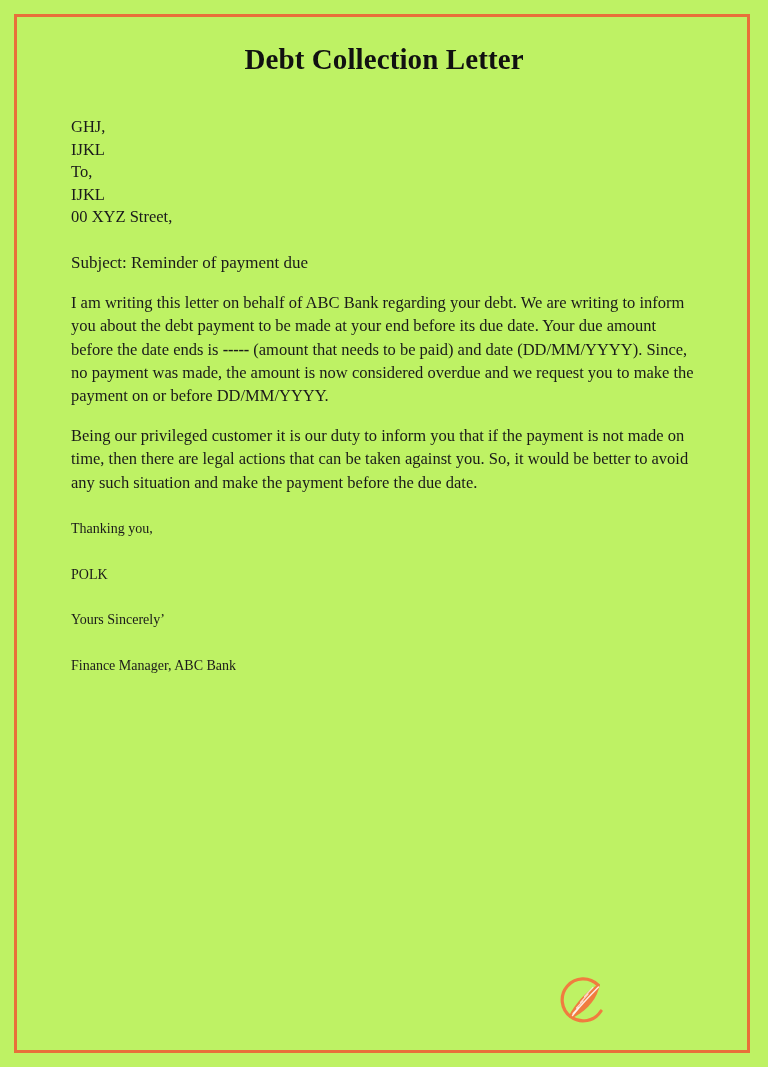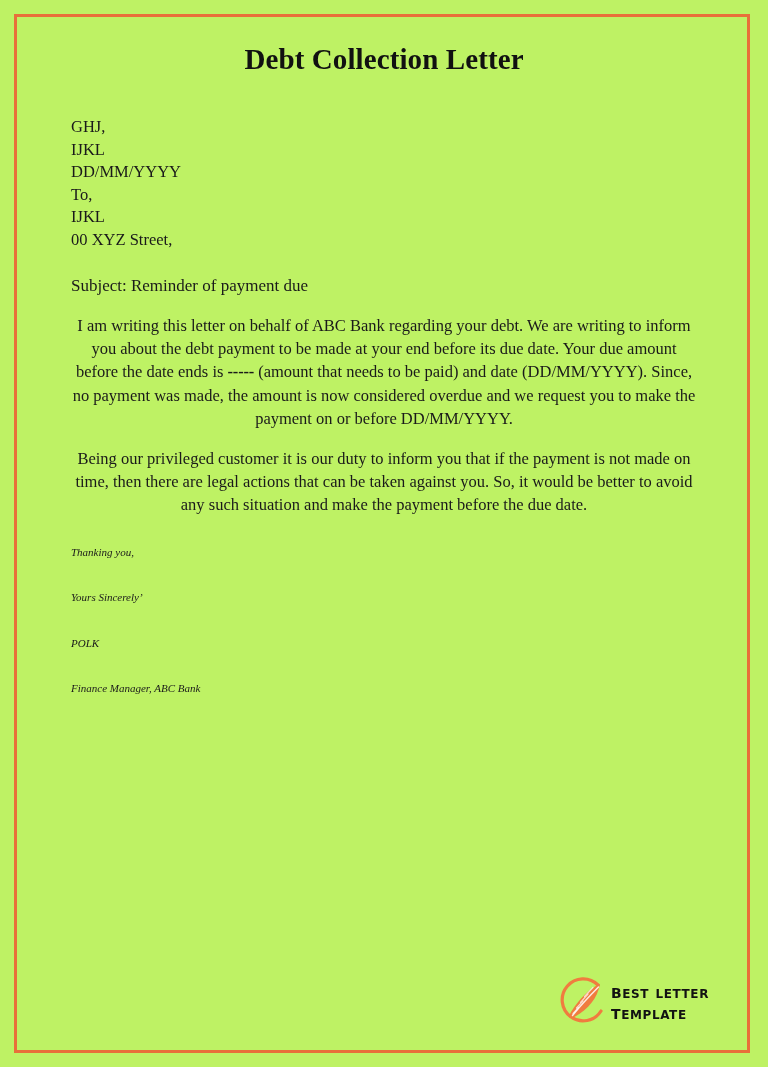--- a/index.html
+++ b/index.html
@@ -67,33 +67,32 @@
 
   .subject-line {
     margin-top: 23px;
     font-size: 17px;
     line-height: 22.6px;
   }
 
   .body-paragraph {
     font-size: 16.5px;
     line-height: 23.3px;
-    text-align: center;
+    text-align: left;
   }
 
   .body-paragraph .dashes {
     font-weight: bold;
     letter-spacing: -0.2px;
   }
 
   .closing-line {
     margin-top: 23px;
-    font-size: 11px;
+    font-size: 14px;
     line-height: 22.6px;
-    font-style: italic;
   }
   .closing-line.first {
     margin-top: 24px;
   }
 
   
   .brand-logo {
     position: absolute;
     left: 557px;
     top: 972px;
@@ -138,51 +137,46 @@
 
   <div class="page-border"></div>
 
   <div class="content">
 
     <h1 class="letter-title">Debt Collection Letter</h1>
 
     <div class="address-block">
       <div class="address-line">GHJ,</div>
       <div class="address-line">IJKL</div>
-      <div class="address-line">DD/MM/YYYY</div>
       <div class="address-line">To,</div>
       <div class="address-line">IJKL</div>
       <div class="address-line">00 XYZ Street,</div>
     </div>
 
     <div class="subject-line">Subject: Reminder of payment due</div>
 
     <p class="body-paragraph"><span>I am writing this letter on behalf of ABC Bank regarding your debt. We are writing to inform you about the debt payment to be made at your end before its due date. Your due amount before the date ends is </span><span class="dashes">-----</span><span> (amount that needs to be paid) and date (DD/MM/YYYY). Since, no payment was made, the amount is now considered overdue and we request you to make the payment on or before DD/MM/YYYY.</span></p>
 
     <p class="body-paragraph">Being our privileged customer it is our duty to inform you that if the payment is not made on time, then there are legal actions that can be taken against you. So, it would be better to avoid any such situation and make the payment before the due date.</p>
 
 
     <div class="closing-line first">Thanking you,</div>
 
+    <div class="closing-line">POLK</div>
+
     <div class="closing-line">Yours Sincerely’</div>
-
-    <div class="closing-line">POLK</div>
 
     <div class="closing-line">Finance Manager, ABC Bank</div>
 
   </div>
 
   <div class="brand-logo">
     <div class="brand-mark">
       <svg viewBox="0 0 52 56" xmlns="http://www.w3.org/2000/svg" aria-hidden="true">
         <path d="M41 10 A21 21 0 1 0 44 36" fill="none" stroke="#f07c3f" stroke-width="3.2" stroke-linecap="round"></path>
         <path d="M43 9 C33 13 22 24 14 37 C12.5 39.5 12 41.5 12.4 42.6 C13.6 43.2 15.6 42.8 18.2 41.4 C31.4 33.8 40.2 23.6 43 9 Z" fill="#f07c3f"></path>
         <path d="M41.5 12 C33 20.5 24 30 15.5 40.5" fill="none" stroke="#ffffff" stroke-width="1.5" stroke-linecap="round" opacity="0.85"></path>
         <path d="M36 12.5 L27.5 21.5 M31 19 L23.5 27.5 M26 26 L19.5 33 M21.5 32.5 L16 38.5" fill="none" stroke="#ffffff" stroke-width="1.2" stroke-linecap="round" opacity="0.7"></path>
       </svg>
     </div>
-    <div class="brand-wordmark">
-      <div class="wm-line">Best Letter</div>
-      <div class="wm-line">Template</div>
-    </div>
   </div>
 
 </div>
 
 </body></html>

